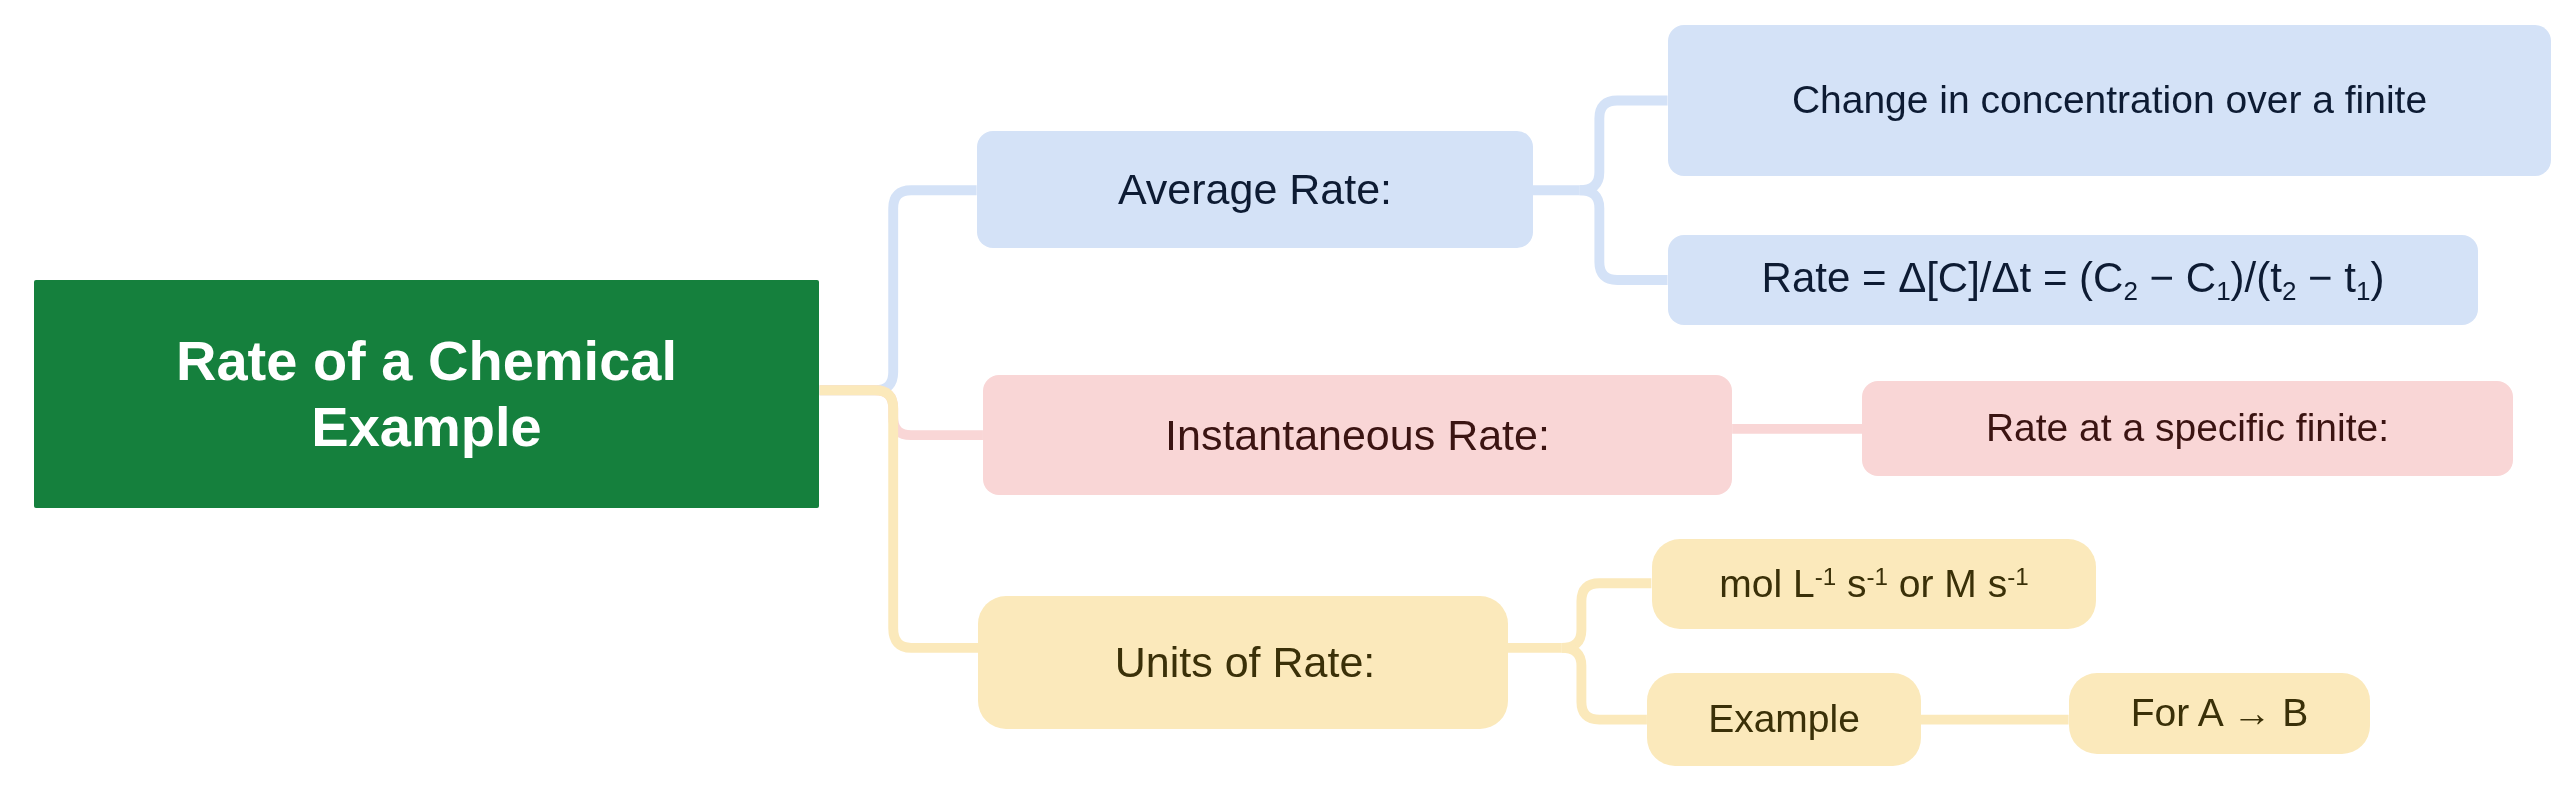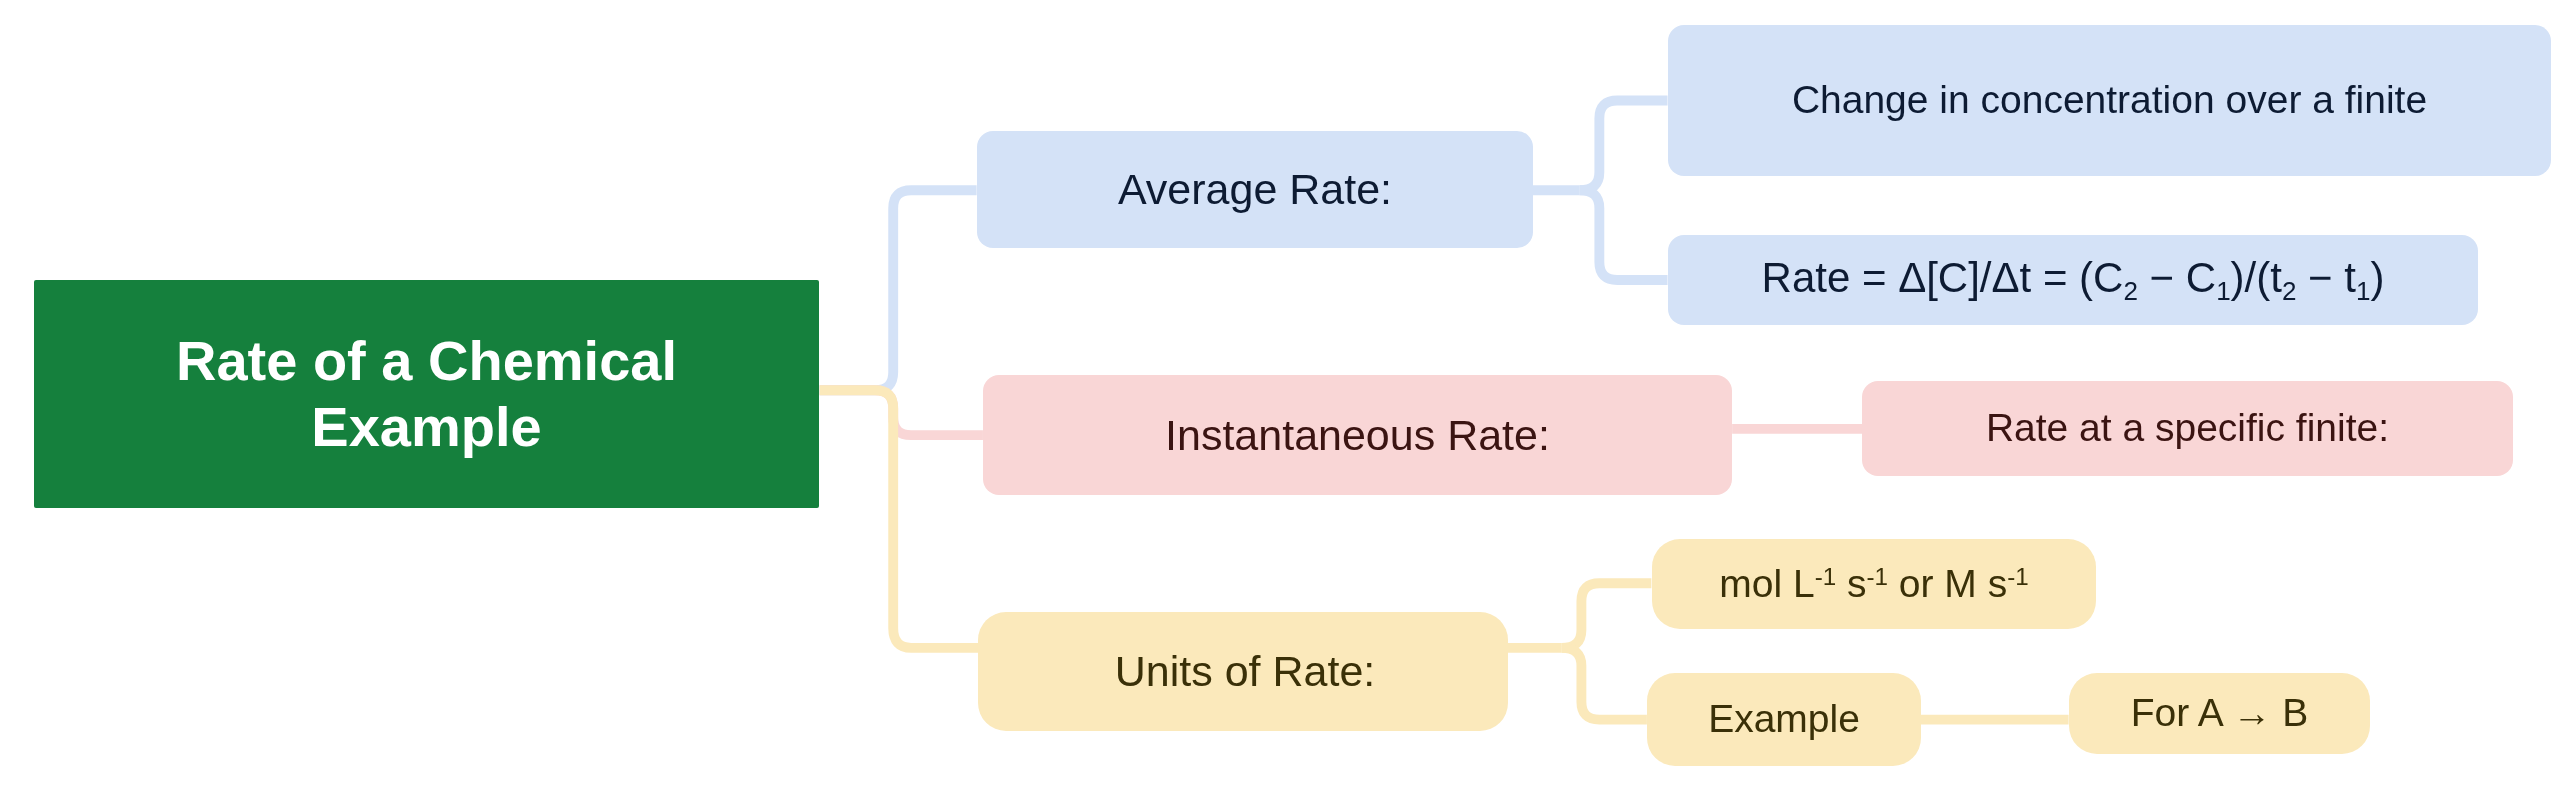--- a/index.html
+++ b/index.html
@@ -111,21 +111,21 @@
   </div>
 
   <div class="node node-pink t-branch" style="left:983px; top:375px; width:749px; height:120px;text-align:right;">
     <span>Instantaneous Rate:</span>
   </div>
 
   <div class="node node-pink t-leaf-l" style="left:1862px; top:381px; width:651px; height:95px;">
     <span>Rate at a specific finite:</span>
   </div>
 
-  <div class="node node-yellow t-branch" style="left:978px; top:612px; width:530px; height:119px;padding-left:24px;">
+  <div class="node node-yellow t-branch" style="left:978px; top:596px; width:530px; height:133px;padding-left:24px;">
     <span>Units of Rate:</span>
   </div>
 
   <div class="node node-yellow t-leaf-l" style="left:1652px; top:539px; width:444px; height:90px;">
     <span><span>mol L</span><span class="sup">-1</span><span> s</span><span class="sup">-1</span><span> or M s</span><span class="sup">-1</span></span>
   </div>
 
   <div class="node node-yellow t-leaf-l" style="left:1647px; top:673px; width:274px; height:93px;">
     <span>Example</span>
   </div>

